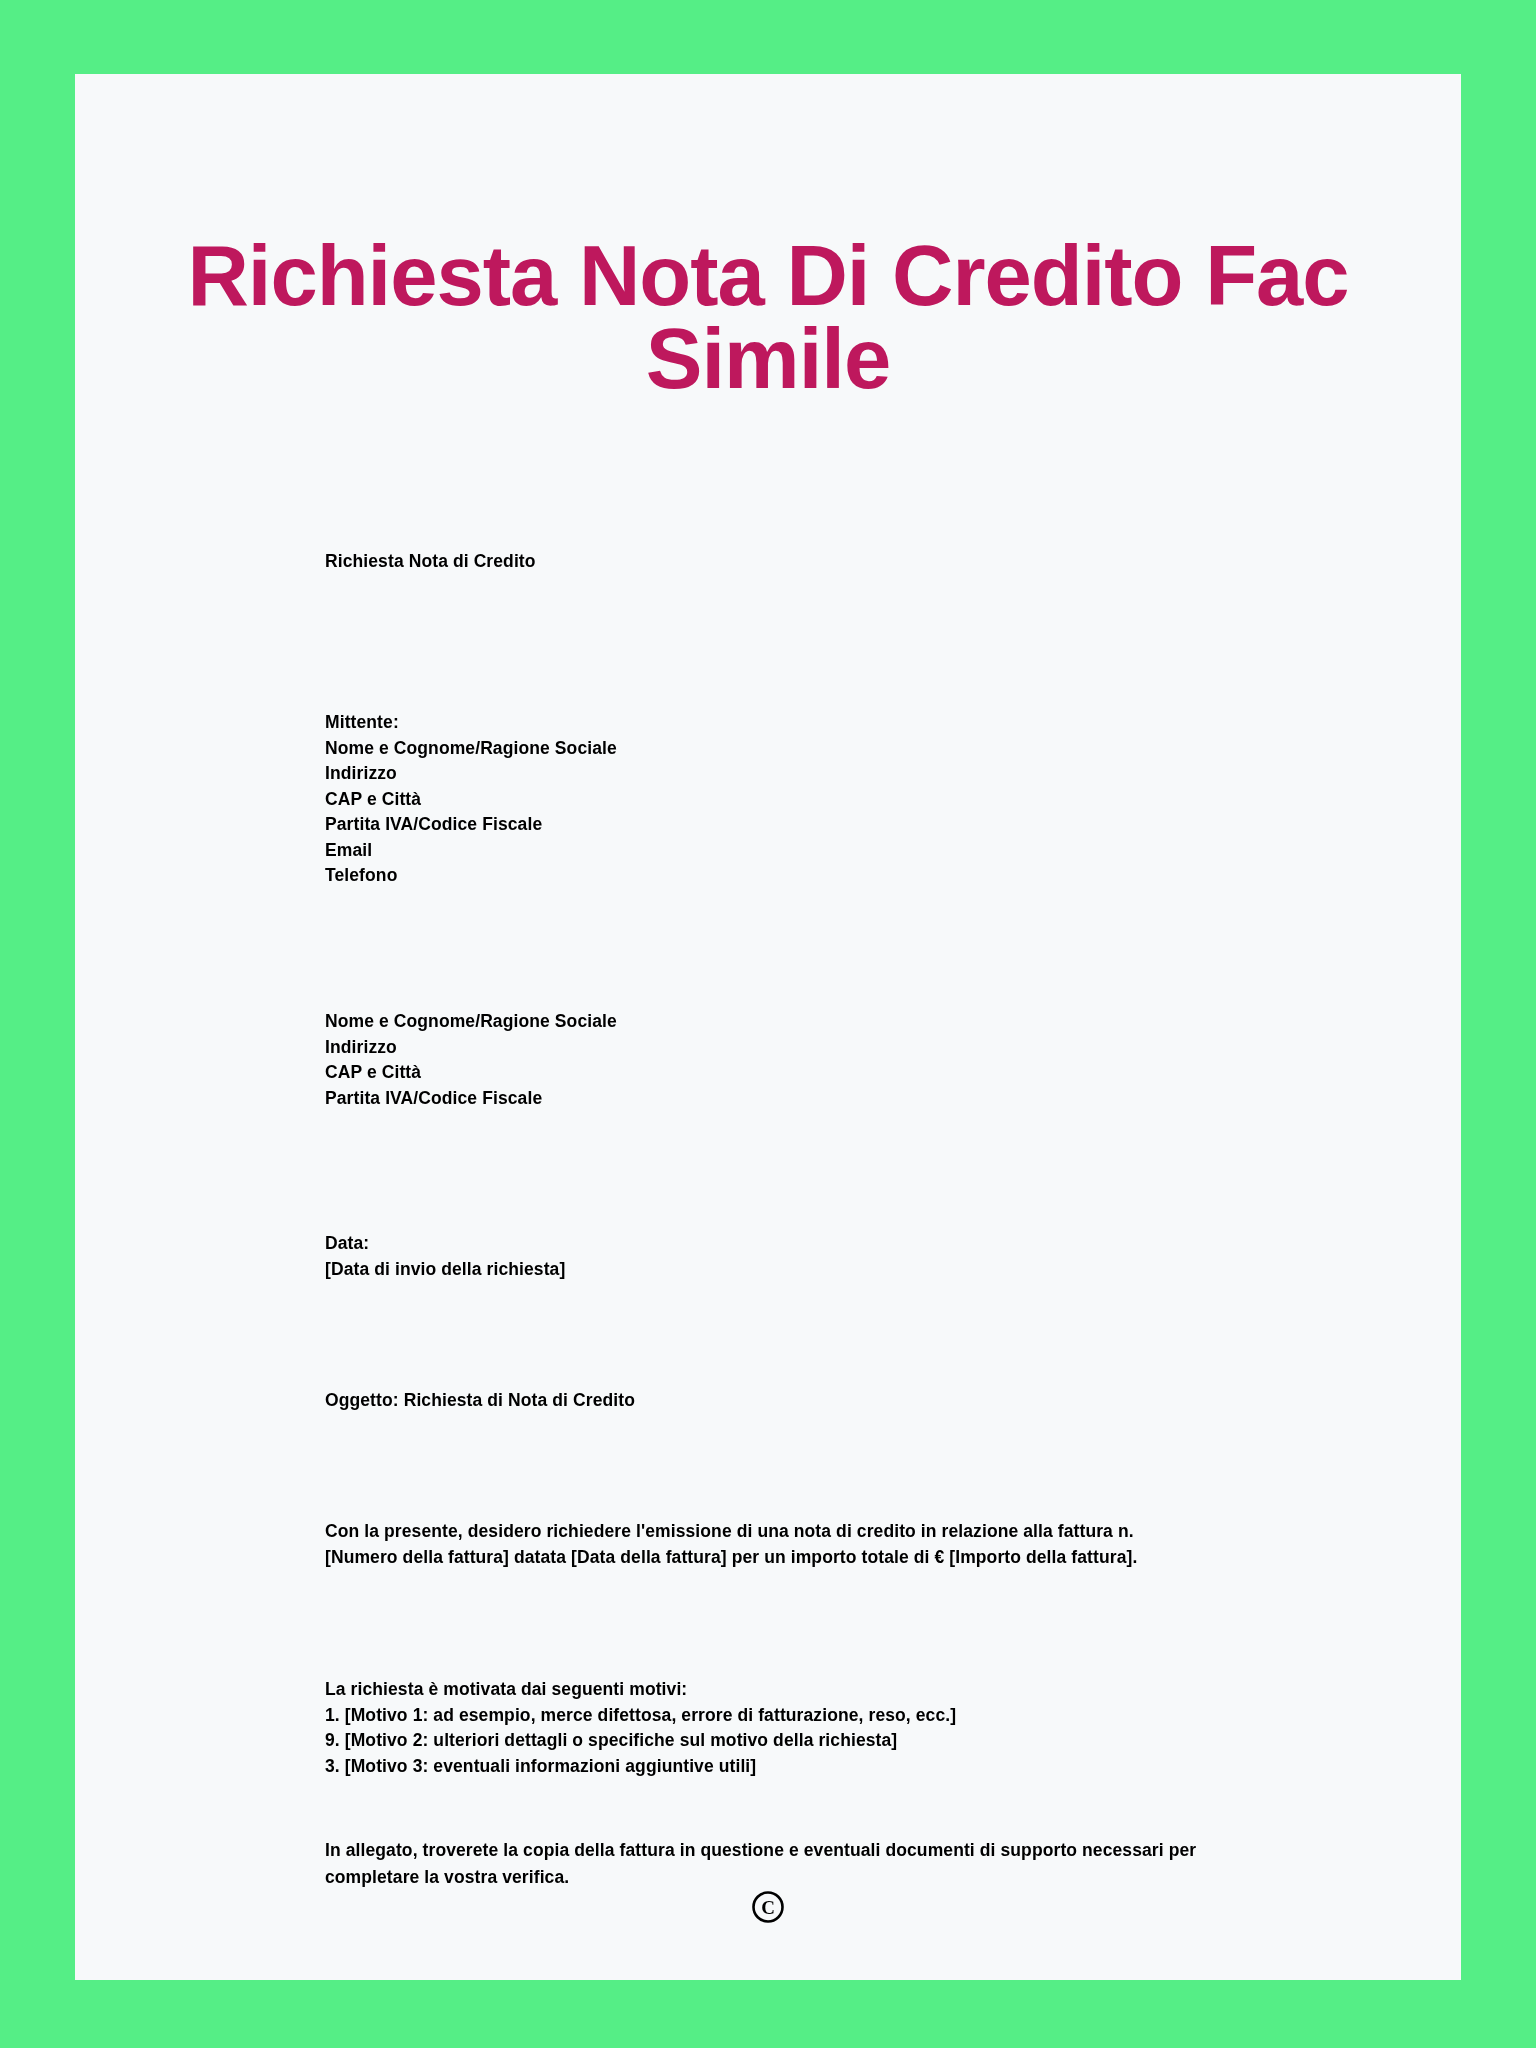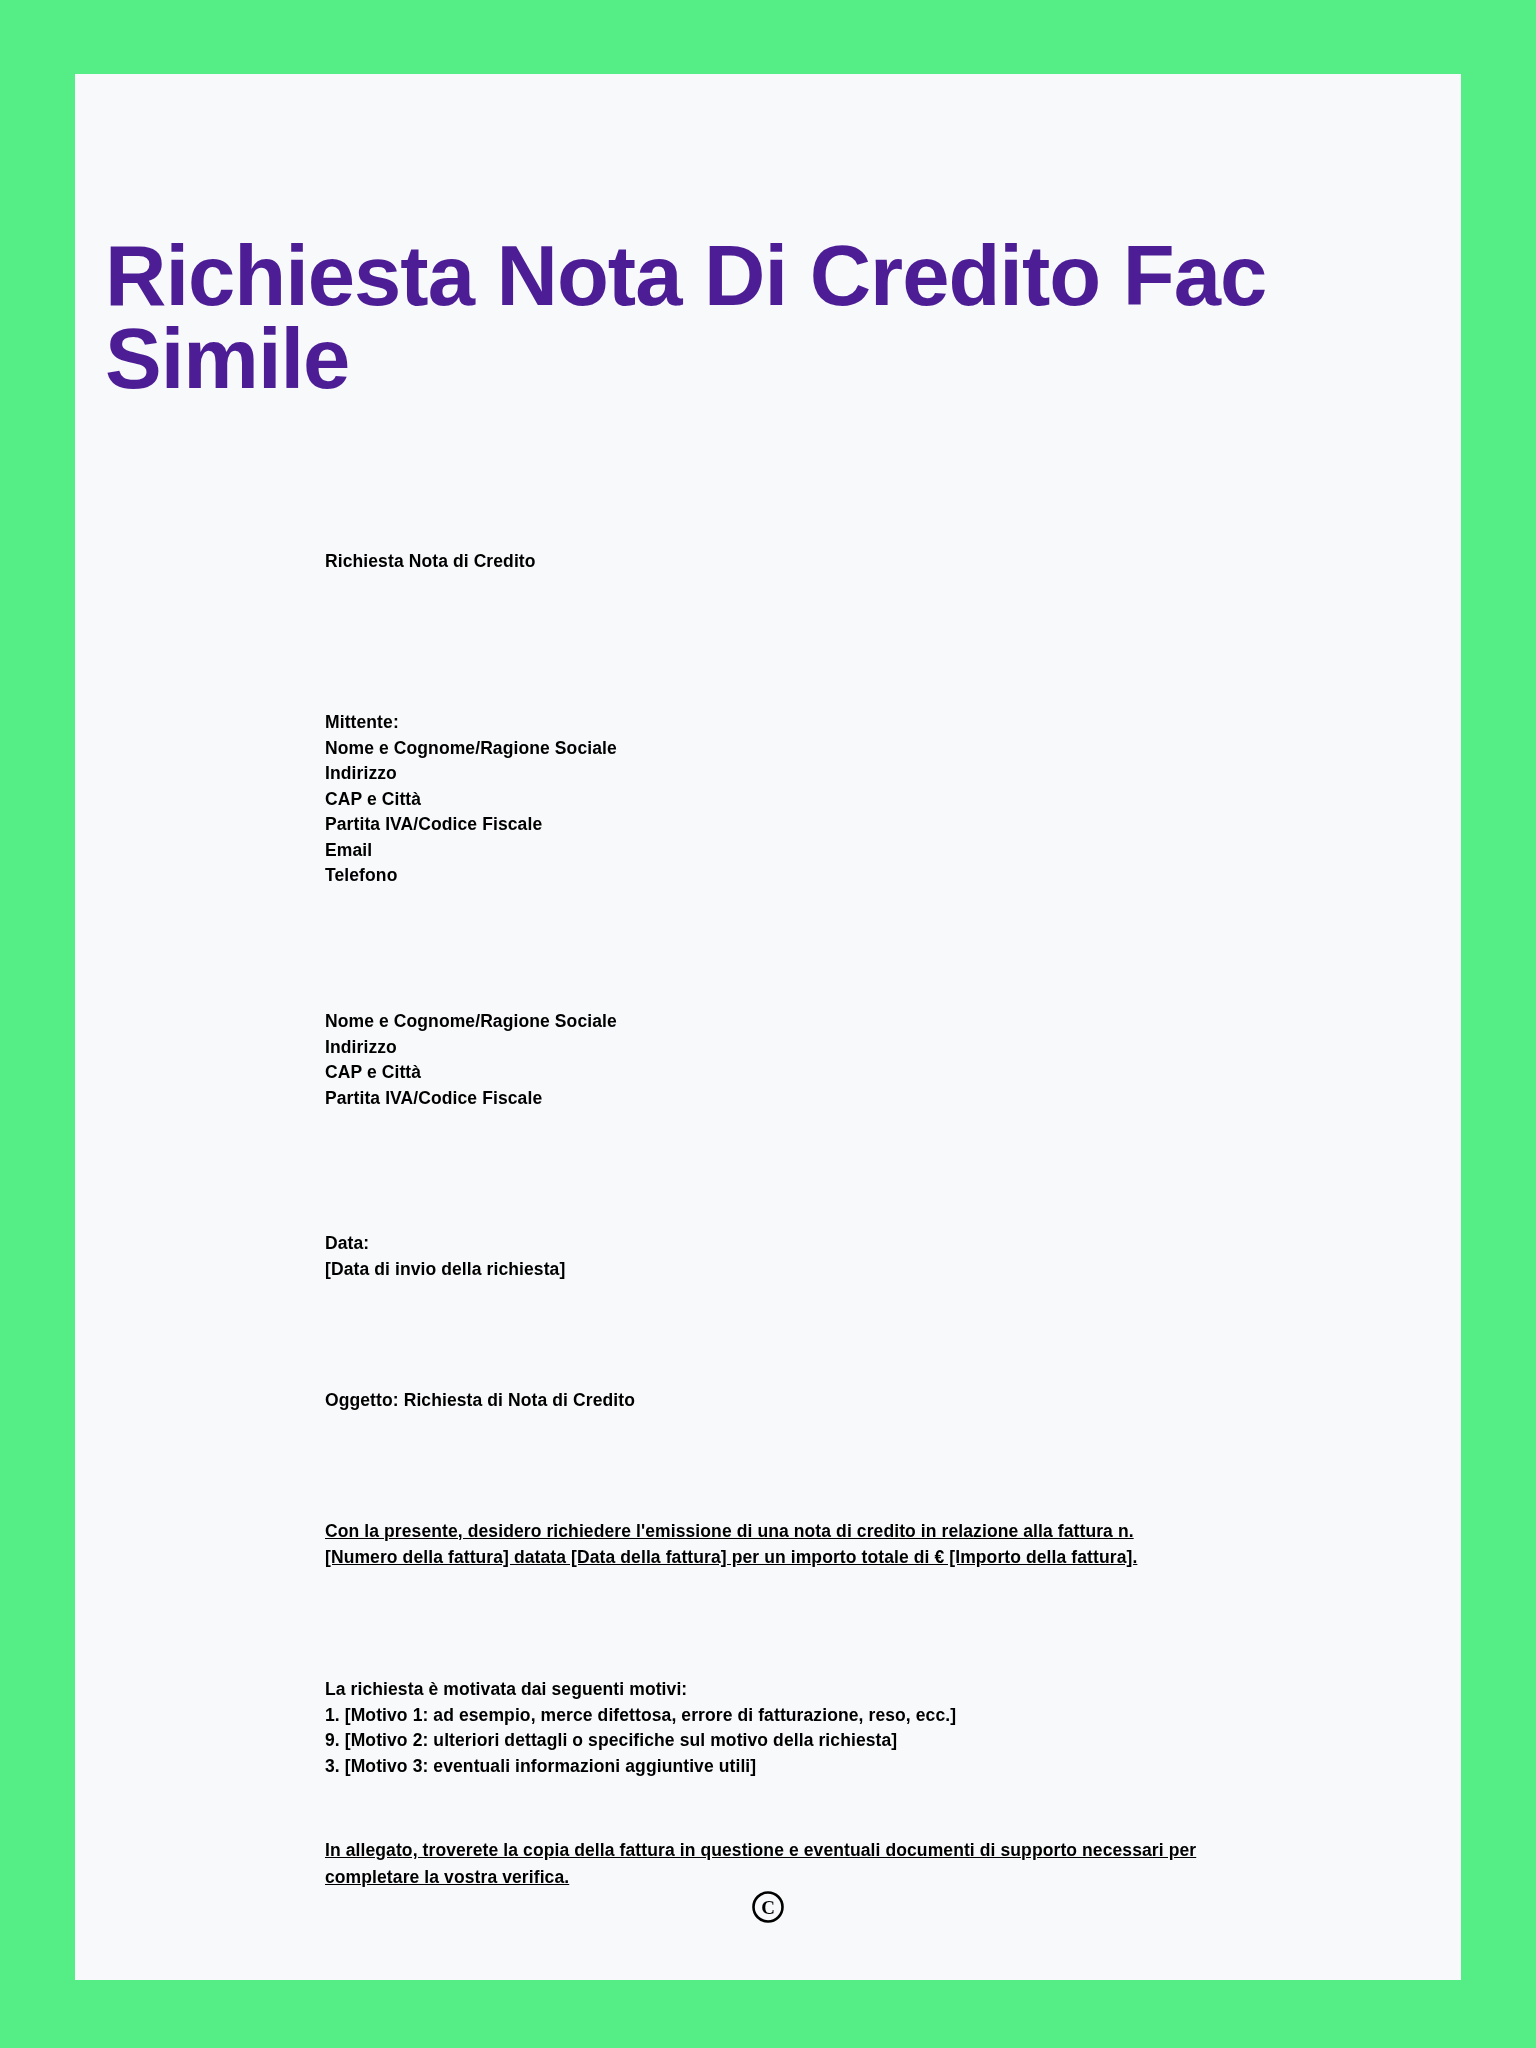--- a/index.html
+++ b/index.html
@@ -23,21 +23,22 @@
     box-sizing: border-box;
     overflow: hidden;
   }
   .doc-title {
     margin: 0;
     padding: 160px 30px 0 30px;
     font-size: 85px;
     line-height: 0.98;
     font-weight: bold;
     letter-spacing: -1px;
-    color: #4c1d95;
+    text-align: center;
+    color: #be185d;
     white-space: pre-line;
   }
   .body-area {
     padding: 100px 250px 0 250px;
     box-sizing: border-box;
   }
   .blk {
     font-size: 17.5px;
     font-weight: bold;
     color: #000000;
@@ -48,21 +49,20 @@
   .gap-lg { height: 88px; }
   .gap-md { height: 72px; }
   .gap-sm { height: 58px; }
   .gap-xs { height: 52px; }
   .para {
     font-size: 17.5px;
     font-weight: bold;
     color: #000000;
     line-height: 1.52;
     letter-spacing: 0.1px;
-    text-decoration: underline;
   }
   .line { display: block; }
   .copyright {
     position: absolute;
     left: 0;
     right: 0;
     bottom: 52px;
     text-align: center;
   }
   .copyright svg { display: inline-block; }

